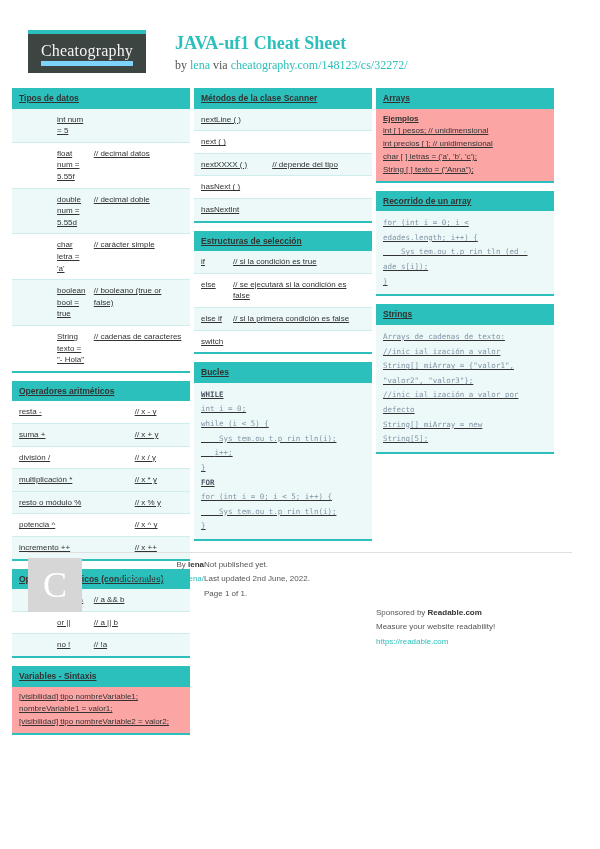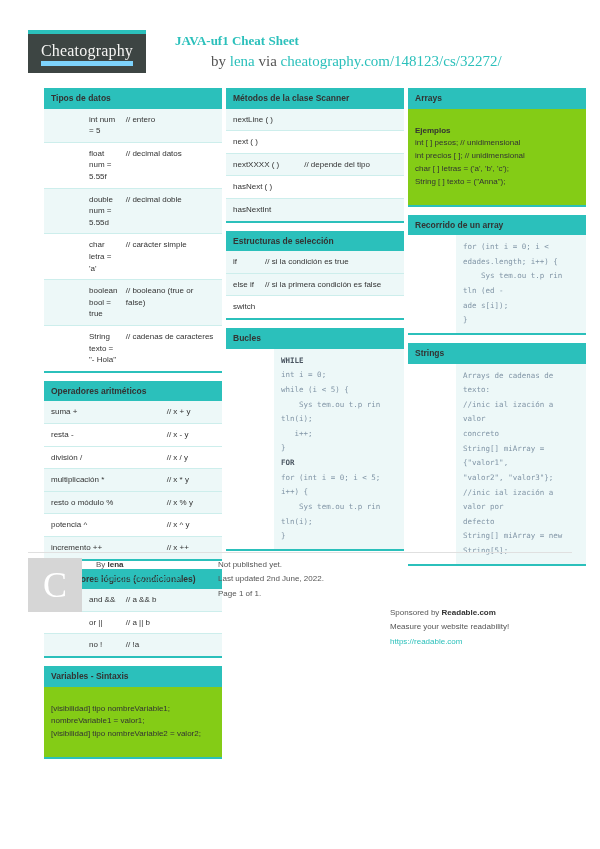--- a/index.html
+++ b/index.html
@@ -8,56 +8,56 @@
 
   .page { position: relative; width: 600px; height: 849px; background: #fff; overflow: hidden; }
 
   
   .hdr { position: absolute; left: 28px; top: 30px; right: 28px; height: 50px; }
   .logo { position: absolute; left: 0; top: 0; width: 118px; height: 43px; background: #3d4543;
           border-top: 4px solid #2bc0bb; display: flex; align-items: center; justify-content: center; cursor: pointer; }
   .logo span { font-family: "Liberation Serif", serif; font-size: 16px; color: #f4f4f2;
                border-bottom: 5px solid #7dd3fc; padding-bottom: 1px; letter-spacing: .2px; }
   .title-block { position: absolute; left: 147px; top: 3px; }
-  .sheet-title { font-family: "Liberation Serif", serif; font-size: 13px; font-weight: bold; color: #2bc0bb; }
-  .byline { font-family: "Liberation Serif", serif; font-size: 15px; color: #555; margin-top: 4px; margin-left: 36px; }
+  .sheet-title { font-family: "Liberation Serif", serif; font-size: 18px; font-weight: bold; color: #2bc0bb; }
+  .byline { font-family: "Liberation Serif", serif; font-size: 12px; color: #555; margin-top: 4px; }
   .byline a { color: #2bc0bb; text-decoration: none; cursor: pointer; }
 
   
-  .cols { position: absolute; left: 44px; top: 88px; width: 544px; display: flex; gap: 4px; }
+  .cols { position: absolute; left: 12px; top: 88px; width: 544px; display: flex; gap: 4px; text-decoration: underline; }
   .col { width: 178px; }
 
   .card { margin-bottom: 8px; border-bottom: 2px solid #2bc0bb; background: #fff; }
   .card-h { background: #2bc0bb; color: #333; font-size: 8.5px; font-weight: bold; padding: 5px 7px; line-height: 1.25; }
 
   .row { display: flex; border-bottom: 1px solid #cdeeec; font-size: 8px; line-height: 1.45; }
   .row:last-child { border-bottom: none; }
   .tint { background: #edf8f8; }
   .cell { padding: 5px 7px 5px 7px; }
   .cl { padding-right: 2px; }
   .cr { flex: 1; }
   .lw42 { width: 42%; padding-left: 45px; }
   .lw65 { width: 65%; }
   .lw40 { width: 40%; }
   .lw18 { width: 18%; }
 
-  .block { background: #84cc16; padding: 16px 7px; font-size: 8px; line-height: 1.6; color: #333; }
+  .block { background: #fca5a5; padding: 4px 7px; font-size: 8px; line-height: 1.6; color: #333; }
   .block .bold { font-weight: bold; }
 
   .code { background: #edf8f8; padding: 5px 7px; font-family: "DejaVu Sans Mono", monospace;
-          font-size: 7.5px; line-height: 1.95; color: #8195a6; margin-left: 48px; }
+          font-size: 7.5px; line-height: 1.95; color: #8195a6; }
   .code .ln { white-space: pre-wrap; }
   .code .kw { font-weight: bold; color: #4a5560; }
 
   
   .ftr { position: absolute; left: 28px; top: 552px; width: 544px; border-top: 1px solid #e0e0e0;
          padding-top: 5px; display: flex; font-size: 8px; line-height: 1.8; color: #555; }
   .avatar { width: 54px; height: 54px; background: #d6d6d6; display: flex; align-items: center; justify-content: center; flex-shrink: 0; }
   .avatar span { font-family: "Liberation Serif", serif; font-size: 36px; color: #ffffff; }
-  .fcol-a { margin-left: 14px; width: 122px; }
+  .fcol-a { width: 122px; text-align: right; }
   .fcol-b { width: 172px; }
   .fcol-c { flex: 1; margin-top: 48px; }
   .ftr a { color: #2bc0bb; text-decoration: none; cursor: pointer; }
   .ftr .bold { font-weight: bold; color: #333; }
 </style>
 </head>
 <body>
 
 <div class="page">
 
@@ -77,21 +77,20 @@
   </div>
 
   <div class="cols">
 
     <div class="col">
 
       <div class="card">
         <div class="card-h">Tipos de datos</div>
         <div class="row tint">
           <div class="cell cl lw42">int num = 5</div>
-          <div class="cell cr">// entero</div>
         </div>
         <div class="row">
           <div class="cell cl lw42">float num = 5.55f</div>
           <div class="cell cr">// decimal datos</div>
         </div>
         <div class="row tint">
           <div class="cell cl lw42">double num = 5.55d</div>
           <div class="cell cr">// decimal doble</div>
         </div>
         <div class="row">
@@ -103,27 +102,27 @@
           <div class="cell cr">// booleano (true or false)</div>
         </div>
         <div class="row">
           <div class="cell cl lw42">String texto = "- Hola"</div>
           <div class="cell cr">// cadenas de caracteres</div>
         </div>
       </div>
 
       <div class="card">
         <div class="card-h">Operadores aritméticos</div>
+        <div class="row">
+          <div class="cell cl lw65">resta -</div>
+          <div class="cell cr">// x - y</div>
+        </div>
         <div class="row tint">
           <div class="cell cl lw65">suma +</div>
           <div class="cell cr">// x + y</div>
-        </div>
-        <div class="row">
-          <div class="cell cl lw65">resta -</div>
-          <div class="cell cr">// x - y</div>
         </div>
         <div class="row">
           <div class="cell cl lw65">división /</div>
           <div class="cell cr">// x / y</div>
         </div>
         <div class="row tint">
           <div class="cell cl lw65">multiplicación *</div>
           <div class="cell cr">// x * y</div>
         </div>
         <div class="row tint">
@@ -191,20 +190,24 @@
           <div class="cell cl lw40">hasNextInt</div>
           <div class="cell cr"></div>
         </div>
       </div>
 
       <div class="card">
         <div class="card-h">Estructuras de selección</div>
         <div class="row tint">
           <div class="cell cl lw18">if</div>
           <div class="cell cr">// si la condición es true</div>
+        </div>
+        <div class="row">
+          <div class="cell cl lw18">else</div>
+          <div class="cell cr">// se ejecutará si la condición es false</div>
         </div>
         <div class="row tint">
           <div class="cell cl lw18">else if</div>
           <div class="cell cr">// si la primera condición es false</div>
         </div>
         <div class="row">
           <div class="cell cl lw18">switch</div>
           <div class="cell cr"></div>
         </div>
       </div>
@@ -249,21 +252,20 @@
           <div class="ln">ade s[i]);</div>
           <div class="ln">}</div>
         </div>
       </div>
 
       <div class="card">
         <div class="card-h">Strings</div>
         <div class="code">
           <div class="ln">Arrays de cadenas de texto:</div>
           <div class="ln">//inic ial ización a valor</div>
-          <div class="ln">concreto</div>
           <div class="ln">String[] miArray = {"valor1",</div>
           <div class="ln">"valor2", "valor3"};</div>
           <div class="ln">//inic ial ización a valor por</div>
           <div class="ln">defecto</div>
           <div class="ln">String[] miArray = new</div>
           <div class="ln">String[5];</div>
         </div>
       </div>
 
     </div>

